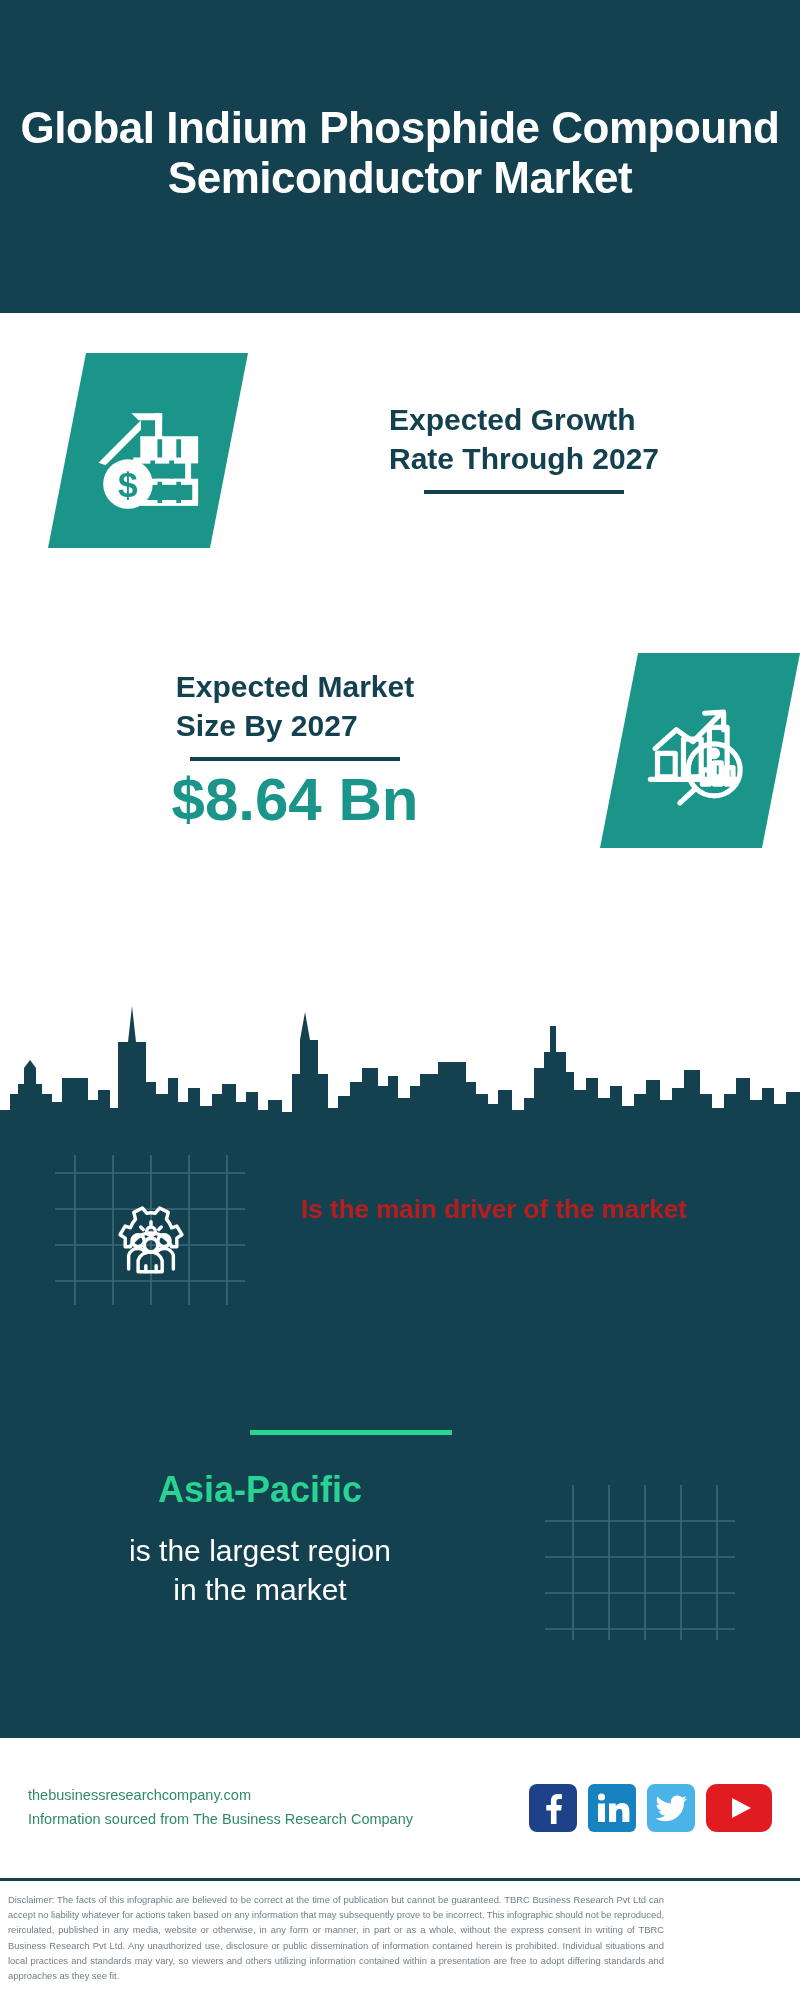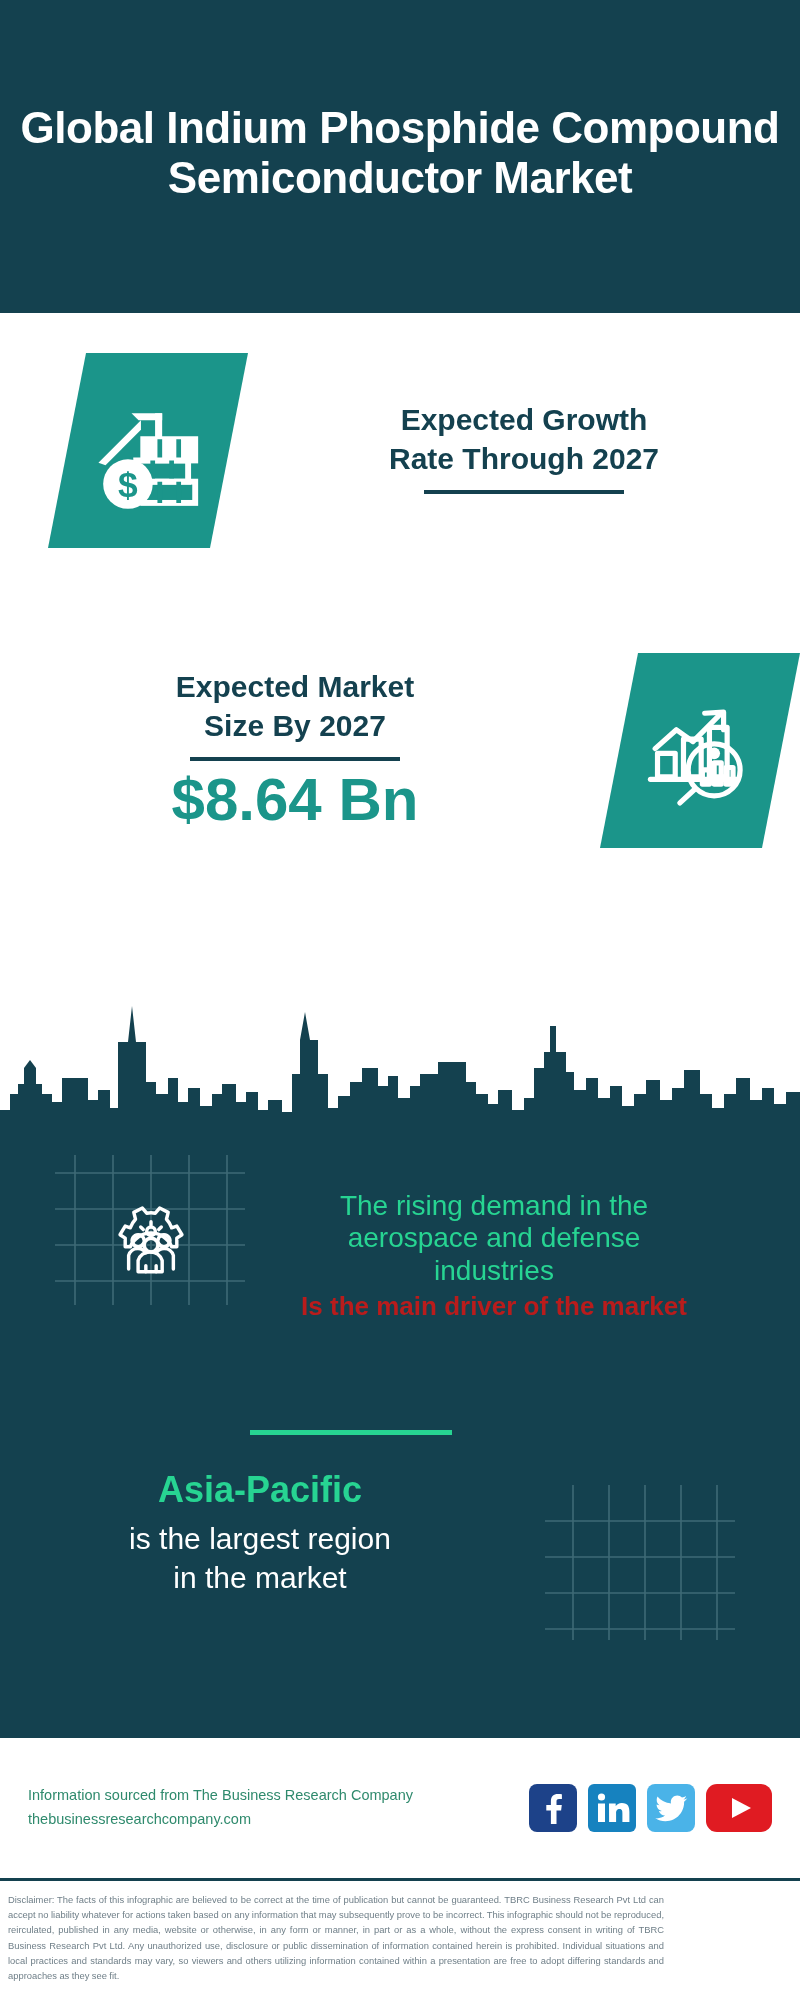--- a/index.html
+++ b/index.html
@@ -46,21 +46,21 @@
   }
   .para svg { width:118px; height:118px; display:block; }
   .para-left  { margin-left:48px; }
   .para-right { margin-left:10px; }
 
   .stat-text { flex:1; display:flex; flex-direction:column; align-items:center; }
 
   .stat-title {
     color:#14414f;
     font-size:30px; font-weight:bold;
-    line-height:1.28; text-align:center;
+    line-height:1.28; text-align:left;
     white-space:pre-line;
   }
   .rule { height:4px; background:#14414f; margin:12px 0 6px; }
   .rule-growth { width:200px; }
   .rule-size { width:210px; }
   .stat-value {
     color:#1b958a;
     font-size:60px; font-weight:bold;
     line-height:1.1; text-align:center;
   }
@@ -97,21 +97,21 @@
 
   .mid-divider {
     position:absolute; left:250px; top:1430px;
     width:202px; height:5px; background:#27d492;
   }
 
   .region-block {
     position:absolute; left:35px; top:1468px; width:450px; text-align:center;
   }
   .region-name { color:#27d492; font-size:36px; font-weight:bold; line-height:1.2; }
-  .region-sub  { color:#ffffff; font-size:30px; line-height:1.3; margin-top:8px; white-space:pre-line; }
+  .region-sub  { color:#ffffff; font-size:30px; line-height:1.3; margin-top:20px; white-space:pre-line; }
 
   
   .source-bar {
     position:absolute; left:0; top:1740px; width:800px; height:135px;
     background:#ffffff;
     display:flex; align-items:center;
     padding:0 28px;
   }
   .source-text { flex:1; }
   .source-text div { color:#2f8a6d; font-size:14.5px; line-height:1.65; }
@@ -239,21 +239,20 @@
         <path d="M76 92 L76 76 a11 11 0 0 0 -11 -8 a11 11 0 0 0 -9 5"></path>
         <path d="M50 72 a8 8 0 1 1 0.1 0 Z"></path>
         <path d="M35 95 L35 82 a14 14 0 0 1 14 -10 a14 14 0 0 1 14 10 L63 95 Z"></path>
         <line x1="44" y1="88" x2="44" y2="95"></line>
         <line x1="56" y1="88" x2="56" y2="95"></line>
       </g>
     </svg>
   </div>
 
   <div class="driver-block">
-    <div class="driver-green">The rising demand in the aerospace and defense industries</div>
     <div class="driver-white">Is the main driver of the market</div>
   </div>
 
   <div class="mid-divider"></div>
 
   <div class="grid-deco grid-right">
     <svg viewBox="0 0 190 155" aria-hidden="true">
       <g stroke="#9fc6cf" stroke-width="1.6" fill="none">
         <line x1="0" y1="36" x2="190" y2="36"></line>
           <line x1="0" y1="72" x2="190" y2="72"></line>
@@ -269,22 +268,22 @@
   </div>
 
   <div class="region-block">
     <div class="region-name">Asia-Pacific</div>
     <div class="region-sub">is the largest region
 in the market</div>
   </div>
 
   <div class="source-bar">
     <div class="source-text">
+      <div>thebusinessresearchcompany.com</div>
       <div>Information sourced from The Business Research Company</div>
-      <div>thebusinessresearchcompany.com</div>
     </div>
     <div class="socials">
       <span class="sicon">
         <svg width="48" height="48" viewBox="0 0 48 48" aria-hidden="true">
           <rect x="0" y="0" width="48" height="48" rx="8" fill="#1d4289"></rect>
           <path fill="#ffffff" d="M27.5 40V26.4h4.6l0.7-5.3h-5.3v-3.4c0-1.5 0.4-2.6 2.6-2.6h2.8V10.3c-0.5-0.1-2.2-0.2-4.1-0.2-4.1 0-6.9 2.5-6.9 7.1v3.9h-4.6v5.3h4.6V40z"></path>
         </svg>
       </span>
       <span class="sicon">
         <svg width="48" height="48" viewBox="0 0 48 48" aria-hidden="true">

